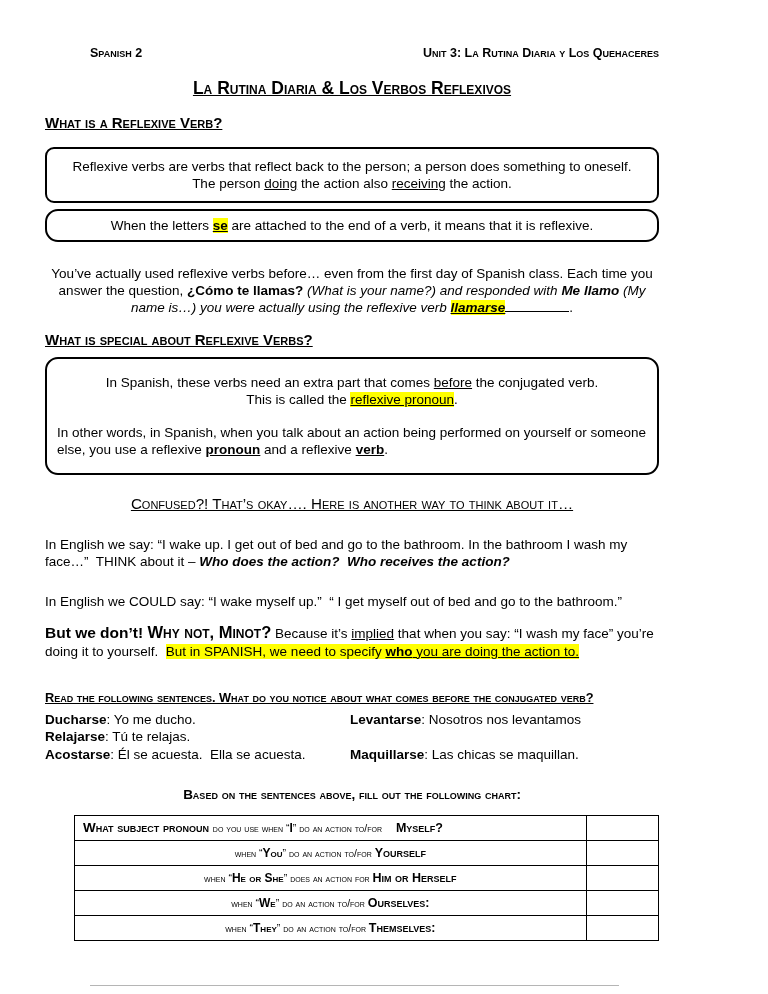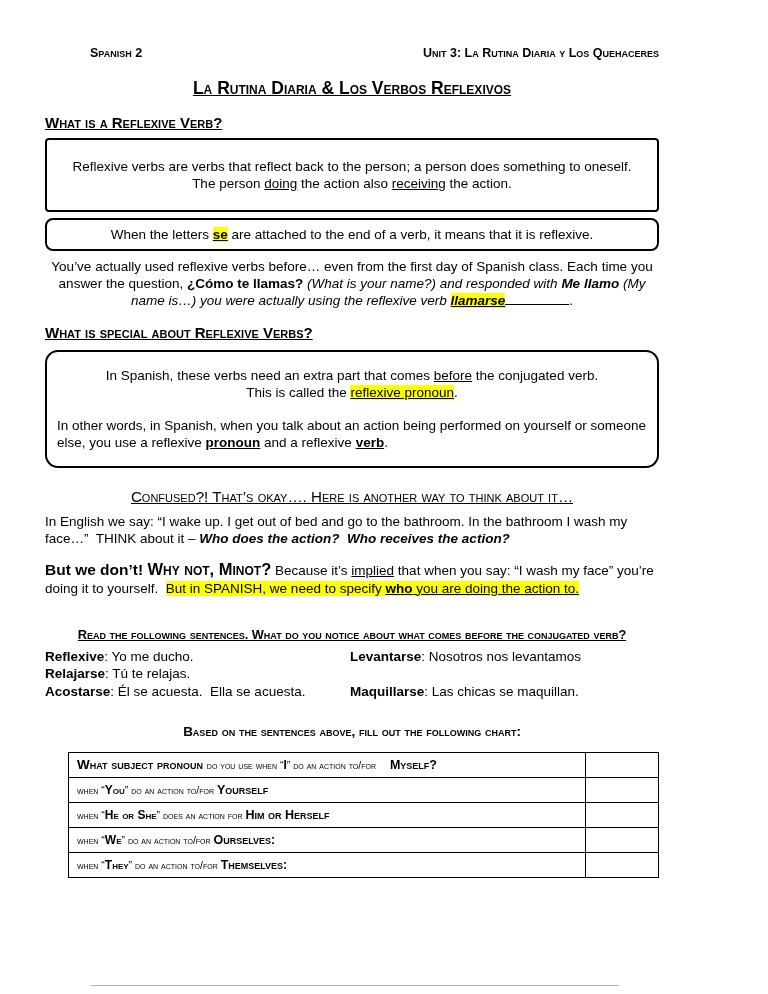--- a/index.html
+++ b/index.html
@@ -13,38 +13,38 @@
   .b{font-weight:700}
   .i{font-style:italic}
   .u{text-decoration:underline}
   .hl{background:#ffff00}
   .center{text-align:center}
   .pw{white-space:pre-wrap}
   .header{display:flex;justify-content:space-between;align-items:baseline;font-size:12.5px}
   .header .course{margin-left:45px}
   .title{font-size:17.5px;font-weight:700;text-align:center;margin-top:15px}
   .sec{font-size:15px;font-weight:700;margin-top:15px}
-  .box{border:2px solid #000;border-radius:4px;padding:18px 10px;margin-top:5px}
-  .box2{border-radius:8px;margin-top:6px;padding:6px 10px}
+  .box{border:2px solid #000;border-radius:9px;padding:9px 10px;margin-top:14px}
+  .box2{border-radius:13px;margin-top:6px;padding:6px 10px}
   .box3{border-radius:13px;margin-top:7px;padding:15px 10px}
   .spacer{height:16px}
-  .para{margin-top:7px}
+  .para{margin-top:23px}
   .confused{font-size:15.2px;font-weight:400;text-align:center;margin-top:19px}
   .p3{margin-top:12px}
   .p3 .lead1{font-size:15.5px}
   .p3 .lead2{font-size:16.5px}
-  .readhead{font-size:12.8px;font-weight:700;text-align:center;margin-top:30px}
+  .readhead{font-size:12.8px;font-weight:700;text-align:left;margin-top:30px}
   .ex-grid{display:grid;grid-template-columns:305px 1fr;margin-top:5px}
   .ex{line-height:1.32}
   .charthead{font-size:13.5px;font-weight:700;text-align:center;margin-top:22px}
-  table.chart{border-collapse:collapse;margin-top:12px;margin-left:23px}
+  table.chart{border-collapse:collapse;margin-top:12px;margin-left:29px}
   table.chart td{border:1px solid #000;height:25px;font-variant:small-caps;padding:2px 8px;vertical-align:middle}
   td.qc{width:554px}
   td.ac{width:78px}
-  .rowc{}
+  .rowc{text-align:center}
   .rlead{font-weight:700;font-size:13.5px}
   .rq{font-size:10.5px}
   .rp{font-weight:700;font-size:12px}
   .rt{font-weight:700;font-size:12.5px}
   .gapL{margin-left:14px}
   .blank{display:inline-block;width:64px;height:12px;border-bottom:1.3px solid #000;vertical-align:baseline}
   .footline{position:absolute;left:90px;right:85px;bottom:8px;border-top:1px solid #b5b5b5}
 </style>
 </head>
 <body>
@@ -76,27 +76,28 @@
     <div class="center pw"><span>In Spanish, these verbs need an extra part that comes </span><span class="u">before</span><span> the conjugated verb.</span></div>
     <div class="center pw"><span>This is called the </span><span class="hl u">reflexive pronoun</span><span>.</span></div>
     <div class="spacer"></div>
     <div class="pw"><span>In other words, in Spanish, when you talk about an action being performed on yourself or someone else, you use a reflexive </span><span class="b u">pronoun</span><span> and a reflexive </span><span class="b u">verb</span><span>.</span></div>
   </div>
 
   <h2 class="confused sc"><span class="u">Confused?! That’s okay…. Here is another way to think about it…</span></h2>
 
   <p class="para pw"><span>In English we say: “I wake up. I get out of bed and go to the bathroom. In the bathroom I wash my face…”  THINK about it – </span><span class="b i">Who does the action?  Who receives the action?</span></p>
 
+  <p class="para pw">In English we COULD say: “I wake myself up.”  “ I get myself out of bed and go to the bathroom.”</p>
 
   <p class="para p3 pw"><span class="b lead1">But we don’t! </span><span class="b sc lead2">Why not, Minot?</span><span> Because it’s </span><span class="u">implied</span><span> that when you say: “I wash my face” you’re doing it to yourself.  </span><span class="hl">But in SPANISH, we need to specify </span><span class="hl b u">who</span><span class="hl u"> you are doing the action to.</span></p>
 
   <h3 class="readhead sc u">Read the following sentences. What do you notice about what comes before the conjugated verb?</h3>
 
   <div class="ex-grid">
-    <div class="ex pw"><span class="b">Reflexive</span><span>: Yo me ducho.</span></div>
+    <div class="ex pw"><span class="b">Ducharse</span><span>: Yo me ducho.</span></div>
     <div class="ex pw"><span class="b">Levantarse</span><span>: Nosotros nos levantamos</span></div>
     <div class="ex pw"><span class="b">Relajarse</span><span>: Tú te relajas.</span></div>
     <div class="ex"></div>
     <div class="ex pw"><span class="b">Acostarse</span><span>: Él se acuesta.  Ella se acuesta.</span></div>
     <div class="ex pw"><span class="b">Maquillarse</span><span>: Las chicas se maquillan.</span></div>
   </div>
 
   <h3 class="charthead sc">Based on the sentences above, fill out the following chart:</h3>
 
   <table class="chart">

